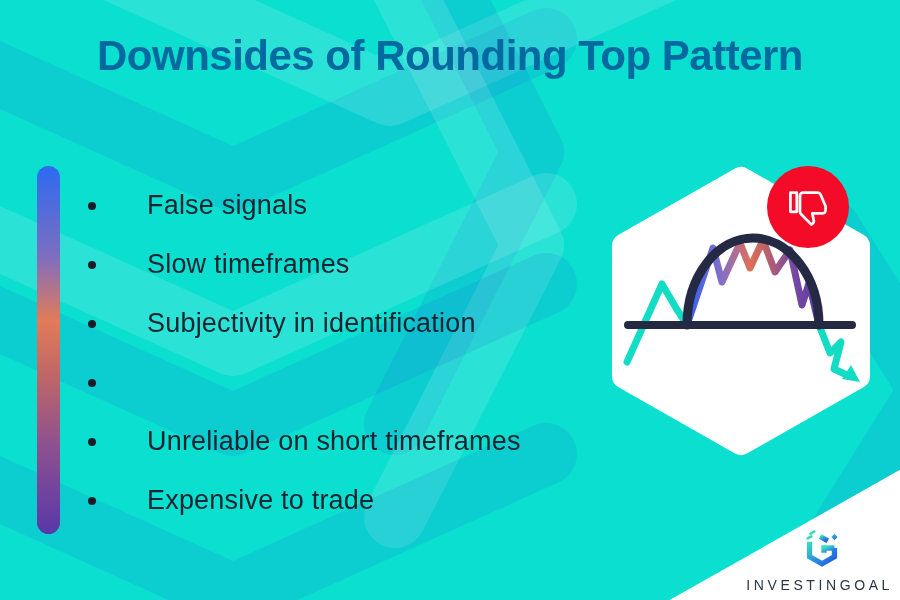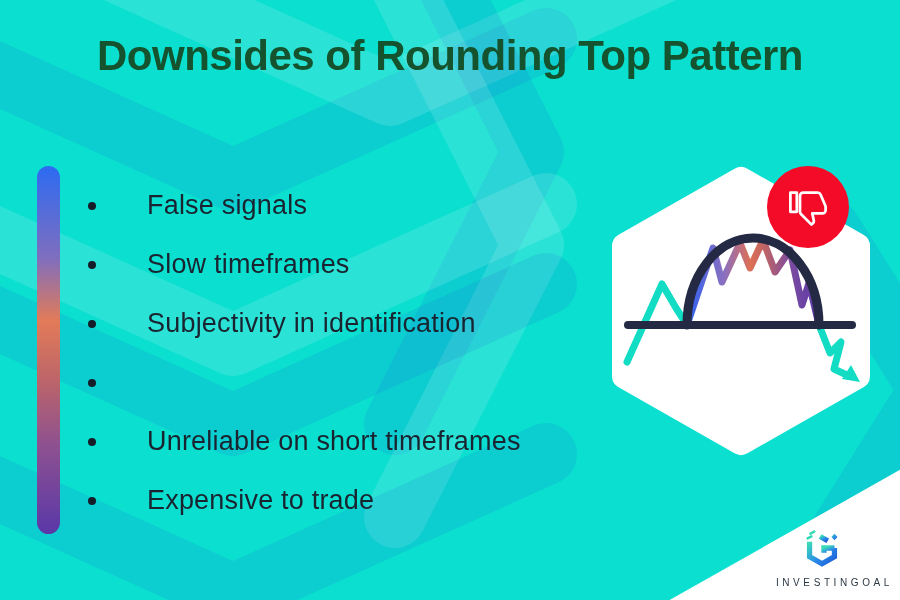--- a/index.html
+++ b/index.html
@@ -7,21 +7,21 @@
     position:relative;width:900px;height:600px;overflow:hidden;
     background:#0BDFD0;
     font-family:"Liberation Sans",sans-serif;
   }
   .canvas svg{display:block;}
   .bg-pattern{position:absolute;left:0;top:0;z-index:0;}
   .title{
     position:absolute;left:0;top:30px;width:900px;z-index:3;
     text-align:center;margin:0;
     font-size:42px;line-height:52px;font-weight:bold;
-    letter-spacing:-0.5px;color:#14532d;
+    letter-spacing:-0.5px;color:#0369a1;
   }
   .grad-bar{
     position:absolute;left:37px;top:166px;width:23px;height:368px;z-index:3;
     border-radius:12px;
     background:linear-gradient(180deg,#2C6BF2 0%,#7F6EBE 25%,#E27B58 42%,#BD6569 58%,#8D5190 76%,#5A38A8 100%);
   }
   .downsides{
     position:absolute;left:88px;top:176px;z-index:3;
     list-style:none;margin:0;padding:0;
   }
@@ -38,21 +38,21 @@
   .illustration{position:absolute;left:593px;top:153px;z-index:2;}
   .corner{
     position:absolute;left:0;top:0;width:900px;height:600px;z-index:4;
     background:#FFFFFF;
     clip-path:polygon(74.4% 100%, 100% 78.3%, 100% 100%);
     pointer-events:none;
   }
   .logo{position:absolute;left:799px;top:525px;z-index:5;}
   .brand{
     position:absolute;right:7px;top:577px;z-index:5;
-    font-size:10px;letter-spacing:3.6px;color:#2A3844;font-weight:500;
+    font-size:14px;letter-spacing:3.6px;color:#2A3844;font-weight:500;
   }
 </style>
 </head>
 <body>
 
 <div class="canvas">
 
   <svg class="bg-pattern" width="900" height="600" viewBox="0 0 900 600">
     <g fill="none" stroke-linecap="round" stroke-linejoin="round" stroke-width="62">
       <path d="M -80,39 L 233,180 L 546,39" stroke="rgba(24,90,210,0.13)"></path>

